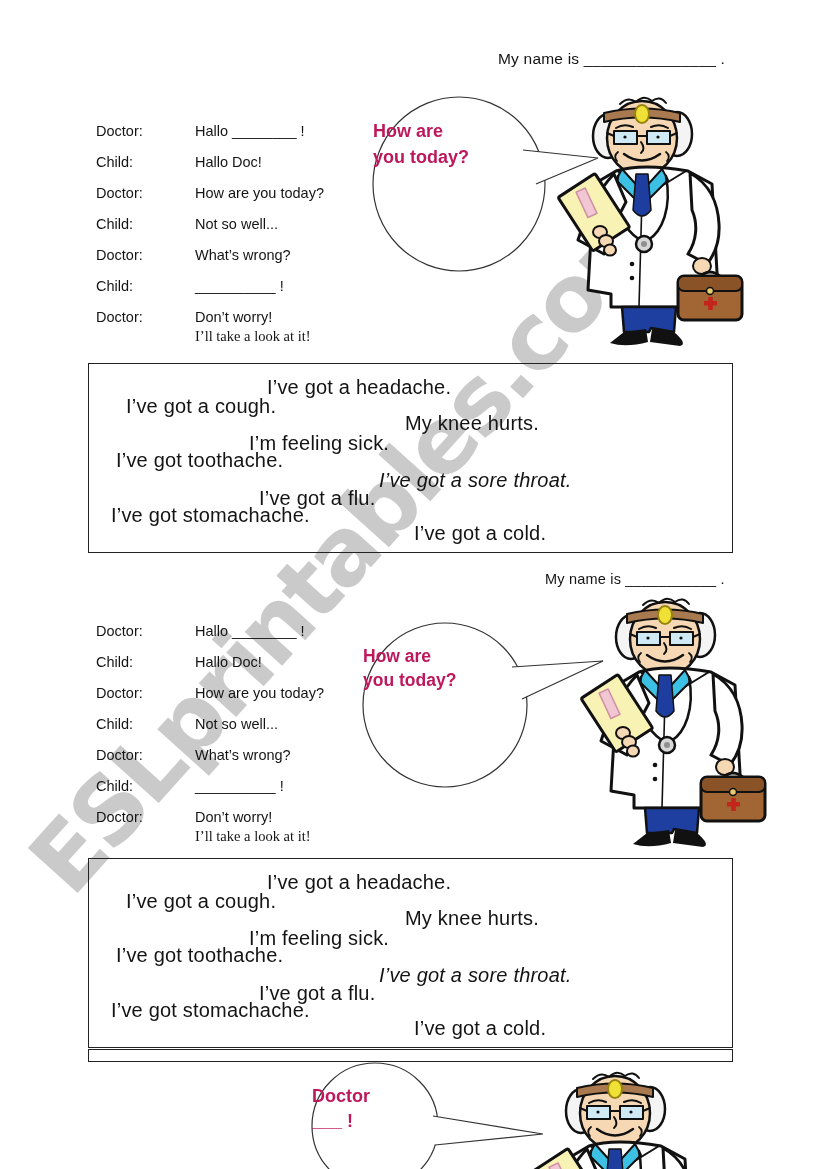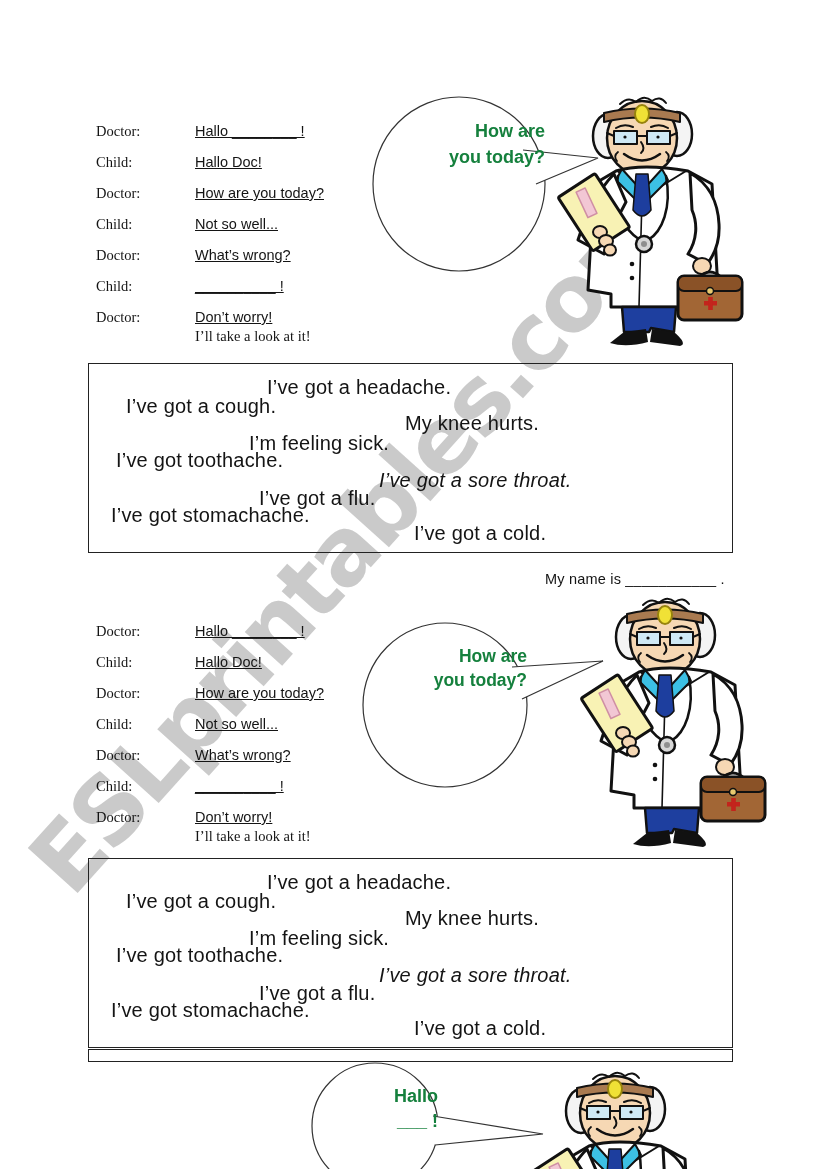--- a/index.html
+++ b/index.html
@@ -17,35 +17,35 @@
     transform-origin:0 100%; transform:rotate(-48deg);
     white-space:nowrap; line-height:125px; opacity:.9;
   }
   .layer { position:absolute; inset:0; z-index:1; }
   .toplayer { position:absolute; inset:0; z-index:2; }
   
   .nameline { position:absolute; white-space:pre; letter-spacing:.2px; }
   #name1 { left:498px; top:50px; font-size:15.5px; }
   #name2 { left:545px; top:571px; font-size:14.5px; }
   .drow { position:absolute; left:0; width:826px; height:40px; font-size:14.5px; }
-  .spk { position:absolute; left:96px; white-space:pre;font-family:Liberation Serif, serif; }
-  .dtx { position:absolute; left:195px; white-space:pre;text-decoration:underline; }
+  .spk { position:absolute; left:96px; white-space:pre; }
+  .dtx { position:absolute; left:195px; white-space:pre; }
   .dtx2 { position:absolute; left:195px; top:18.5px; white-space:pre;font-family:Liberation Serif, serif; }
   
   .pbox { position:absolute; left:88px; width:645px; height:190px; border:1.5px solid #222; background:transparent; }
   #pbox1 { top:363px; }
   #pbox2 { top:858px; }
   #strip { position:absolute; left:88px; top:1049px; width:645px; height:13px; border:1.5px solid #222; }
   .phrase { position:absolute; font-size:20px; white-space:pre; letter-spacing:.2px; }
   .pp0{left:178px;top:12px;} .pp1{left:37px;top:31px;} .pp2{left:316px;top:48px;}
   .pp3{left:160px;top:68px;} .pp4{left:27px;top:85px;}  .pp5{left:290px;top:105px;font-style:italic;}
   .pp6{left:170px;top:123px;text-align:right;}.pp7{left:22px;top:140px;} .pp8{left:325px;top:158px;}
   
   #bubble-svg { position:absolute; inset:0; width:826px; height:1169px; pointer-events:none; }
-  .btext { position:absolute; text-align:right; font-weight:bold; color:#15803d; white-space:pre-line; }
+  .btext { position:absolute; text-align:left; font-weight:bold; color:#be185d; white-space:pre-line; }
   #btext1 { left:373px; top:118px; width:172px; font-size:18px; line-height:26px; }
   #btext2 { left:363px; top:644px; width:164px; font-size:17.5px; line-height:24px; }
   #btext3 { left:312px; top:1084px; width:126px; font-size:18px; line-height:25px; }
   .doctor { position:absolute; width:190px; height:260px; overflow:visible; }
   #doc1 { left:558px; top:92px; }
   #doc2 { left:581px; top:593px; }
   #doc3 { left:531px; top:1067px; }
 </style>
 </head>
 <body>
@@ -127,25 +127,26 @@
       </g>
       <g>
         <ellipse cx="375" cy="1126" rx="63" ry="63" fill="#fff" stroke="#333" stroke-width="1.2"></ellipse>
         <path d="M433,1116 L543,1134 L435,1145" fill="#fff" stroke="#333" stroke-width="1.2"></path>
       </g>
     </svg>
   </div>
 
   <div class="toplayer">
 
+    <div class="nameline" id="name1">My name is _______________ .</div>
     <div class="nameline" id="name2">My name is ___________ .</div>
 
     <div class="btext" id="btext1"><span>How are</span><br><span>you today?</span></div>
     <div class="btext" id="btext2"><span>How are</span><br><span>you today?</span></div>
-    <div class="btext" id="btext3"><span>Hallo</span><br><span>___ !</span></div>
+    <div class="btext" id="btext3"><span>Doctor</span><br><span>___ !</span></div>
 
     <div class="drow" style="top:123px">
         <span class="spk">Doctor:</span>
         <span class="dtx">Hallo ________ !</span>
       </div>
     <div class="drow" style="top:154px">
         <span class="spk">Child:</span>
         <span class="dtx">Hallo Doc!</span>
       </div>
     <div class="drow" style="top:185px">

